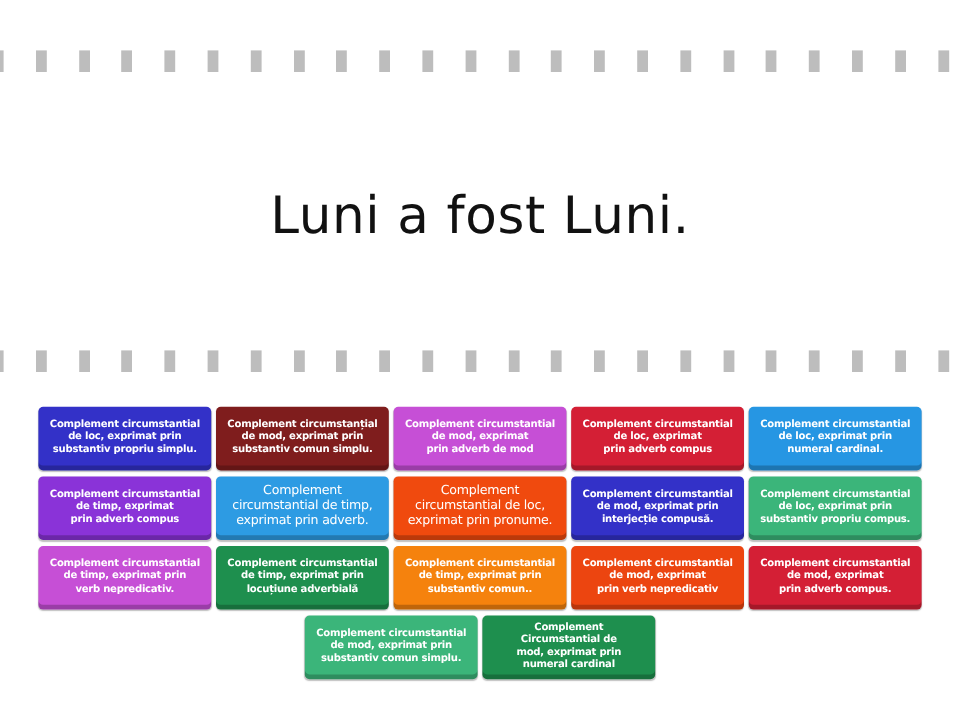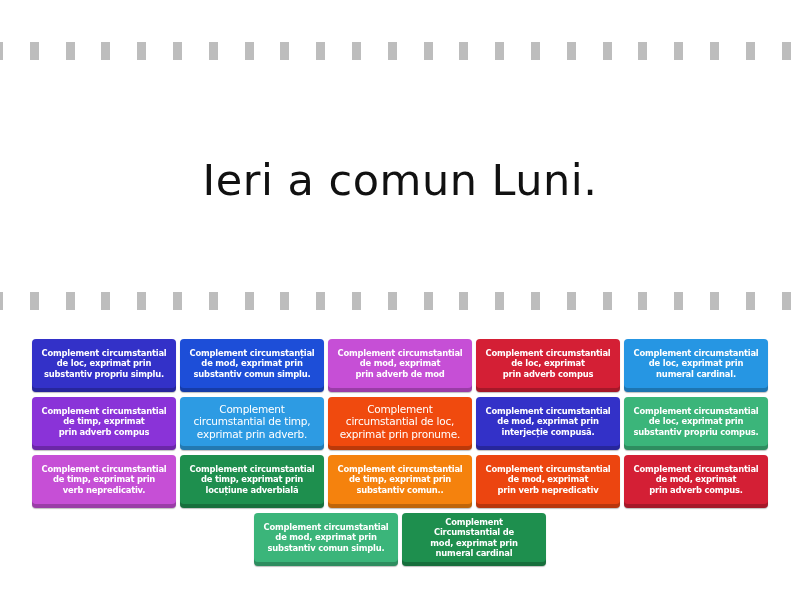--- a/index.html
+++ b/index.html
@@ -67,21 +67,21 @@
     <div class="dash" style="left: 531px; background: rgb(189, 189, 189);"></div>
     <div class="dash" style="left: 567px; background: rgb(189, 189, 189);"></div>
     <div class="dash" style="left: 603px; background: rgb(189, 189, 189);"></div>
     <div class="dash" style="left: 638px; background: rgb(189, 189, 189);"></div>
     <div class="dash" style="left: 674px; background: rgb(189, 189, 189);"></div>
     <div class="dash" style="left: 710px; background: rgb(189, 189, 189);"></div>
     <div class="dash" style="left: 746px; background: rgb(189, 189, 189);"></div>
     <div class="dash" style="left: 782px; background: rgb(189, 189, 189);"></div>
   </div>
 
-<div class="question">Ieri a comun Luni.</div>
+<div class="question">Luni a fost Luni.</div>
 
 <div class="dash-line" id="dash-bottom" style="background: transparent;">
     <div class="dash" style="left: -6px; background: rgb(189, 189, 189);"></div>
     <div class="dash" style="left: 30px; background: rgb(189, 189, 189);"></div>
     <div class="dash" style="left: 66px; background: rgb(189, 189, 189);"></div>
     <div class="dash" style="left: 101px; background: rgb(189, 189, 189);"></div>
     <div class="dash" style="left: 137px; background: rgb(189, 189, 189);"></div>
     <div class="dash" style="left: 173px; background: rgb(189, 189, 189);"></div>
     <div class="dash" style="left: 209px; background: rgb(189, 189, 189);"></div>
     <div class="dash" style="left: 245px; background: rgb(189, 189, 189);"></div>
@@ -99,21 +99,21 @@
     <div class="dash" style="left: 674px; background: rgb(189, 189, 189);"></div>
     <div class="dash" style="left: 710px; background: rgb(189, 189, 189);"></div>
     <div class="dash" style="left: 746px; background: rgb(189, 189, 189);"></div>
     <div class="dash" style="left: 782px; background: rgb(189, 189, 189);"></div>
   </div>
 
 <div class="tiles">
   <div class="tile" style="left: 32px; top: 327px; background: rgb(51, 49, 200);">Complement circumstantial
 de loc, exprimat prin
 substantiv propriu simplu.</div>
-  <div class="tile" style="left: 180px; top: 327px; background: #1d4ed8;">Complement circumstanțial
+  <div class="tile" style="left: 180px; top: 327px; background: #7f1d1d;">Complement circumstanțial
 de mod, exprimat prin
 substantiv comun simplu.</div>
   <div class="tile" style="left: 328px; top: 327px; background: rgb(198, 79, 214);">Complement circumstantial
 de mod, exprimat
 prin adverb de mod</div>
   <div class="tile" style="left: 476px; top: 327px; background: rgb(212, 31, 53);">Complement circumstantial
 de loc, exprimat
 prin adverb compus</div>
   <div class="tile" style="left: 624px; top: 327px; background: rgb(38, 150, 227);">Complement circumstantial
 de loc, exprimat prin

